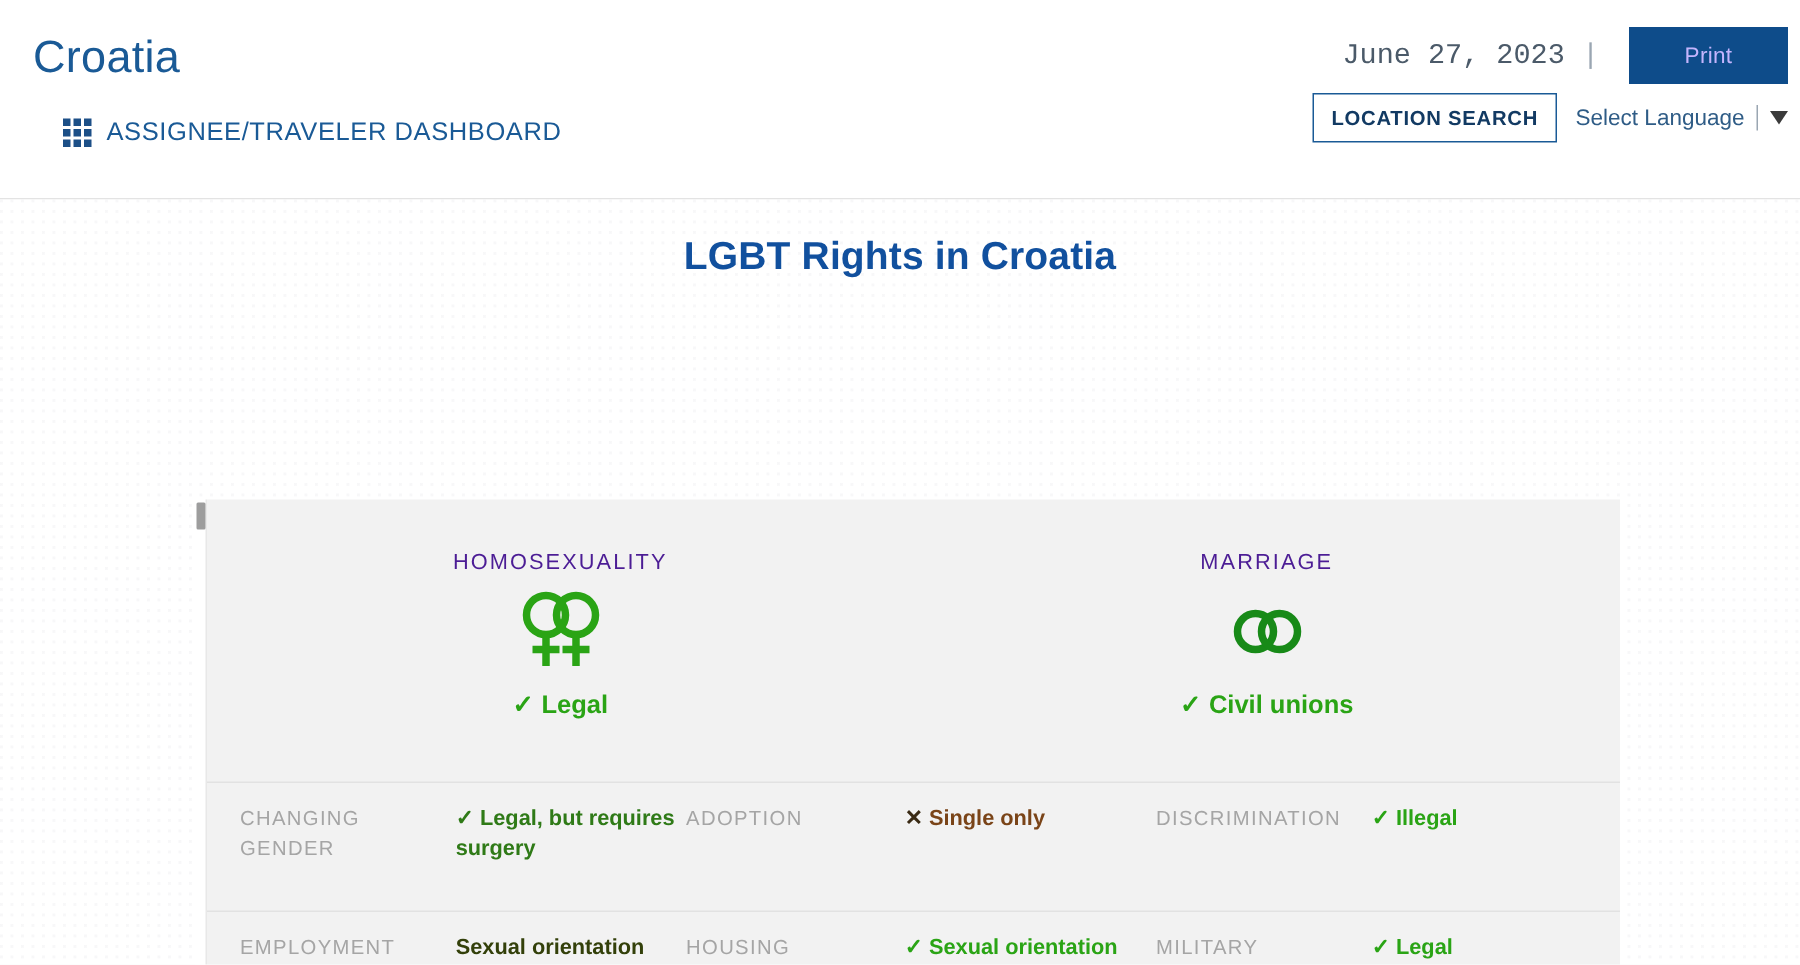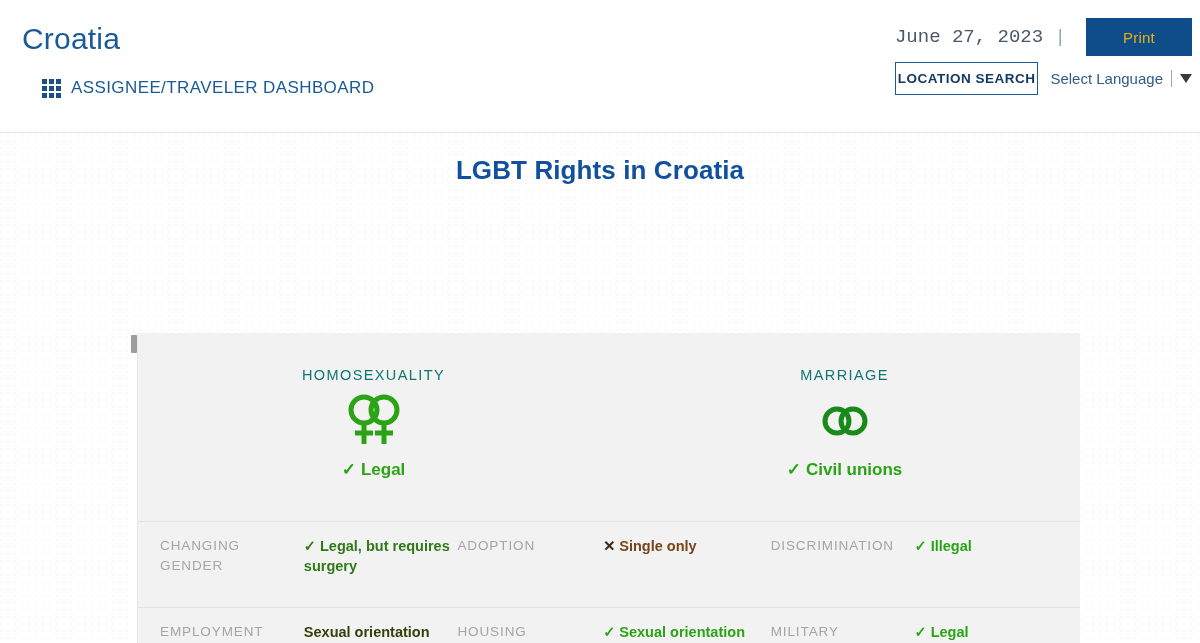--- a/index.html
+++ b/index.html
@@ -67,36 +67,36 @@
     color: #4b5a69;
     padding-right: 20px;
     line-height: 38px;
     white-space: nowrap;
     font-family: Liberation Mono, monospace;
   }
   .date-sep { color: #9aa6b2; }
   .print-button {
     width: 106px; height: 38px;
     background: #0e4c8a;
-    color: #eab308;
+    color: #c4b5fd;
     border: none;
     font-size: 15px;
     font-family: "Liberation Sans", sans-serif;
     cursor: pointer;
     margin-right: 8px;
     letter-spacing: 0.2px;
   }
   .sub-row {
     position: absolute;
     right: 8px; top: 62px;
     display: flex; align-items: center;
   }
   .location-search {
     height: 33px;
-    padding: 0 2px;
+    padding: 0 12px;
     border: 1px solid #1a5a96;
     background: #ffffff;
     color: #123a63;
     font-size: 13.5px;
     font-weight: bold;
     letter-spacing: 0.5px;
     font-family: "Liberation Sans", sans-serif;
     cursor: pointer;
     display: flex; align-items: center;
   }
@@ -175,21 +175,21 @@
     padding-top: 34px;
   }
   .hero-cell {
     flex: 1;
     display: flex;
     flex-direction: column;
     align-items: center;
   }
   .hero-label {
     font-size: 14.5px;
-    color: #0f766e;
+    color: #4c1d95;
     letter-spacing: 1.4px;
     font-weight: 400;
   }
   .hero-icon { margin-top: 10px; height: 56px; display:flex; align-items:center; justify-content:center;}
   .hero-value {
     margin-top: 10px;
     font-size: 17px;
     font-weight: bold;
     color: #2aa415;
     display: flex; align-items: baseline; gap: 5px;

